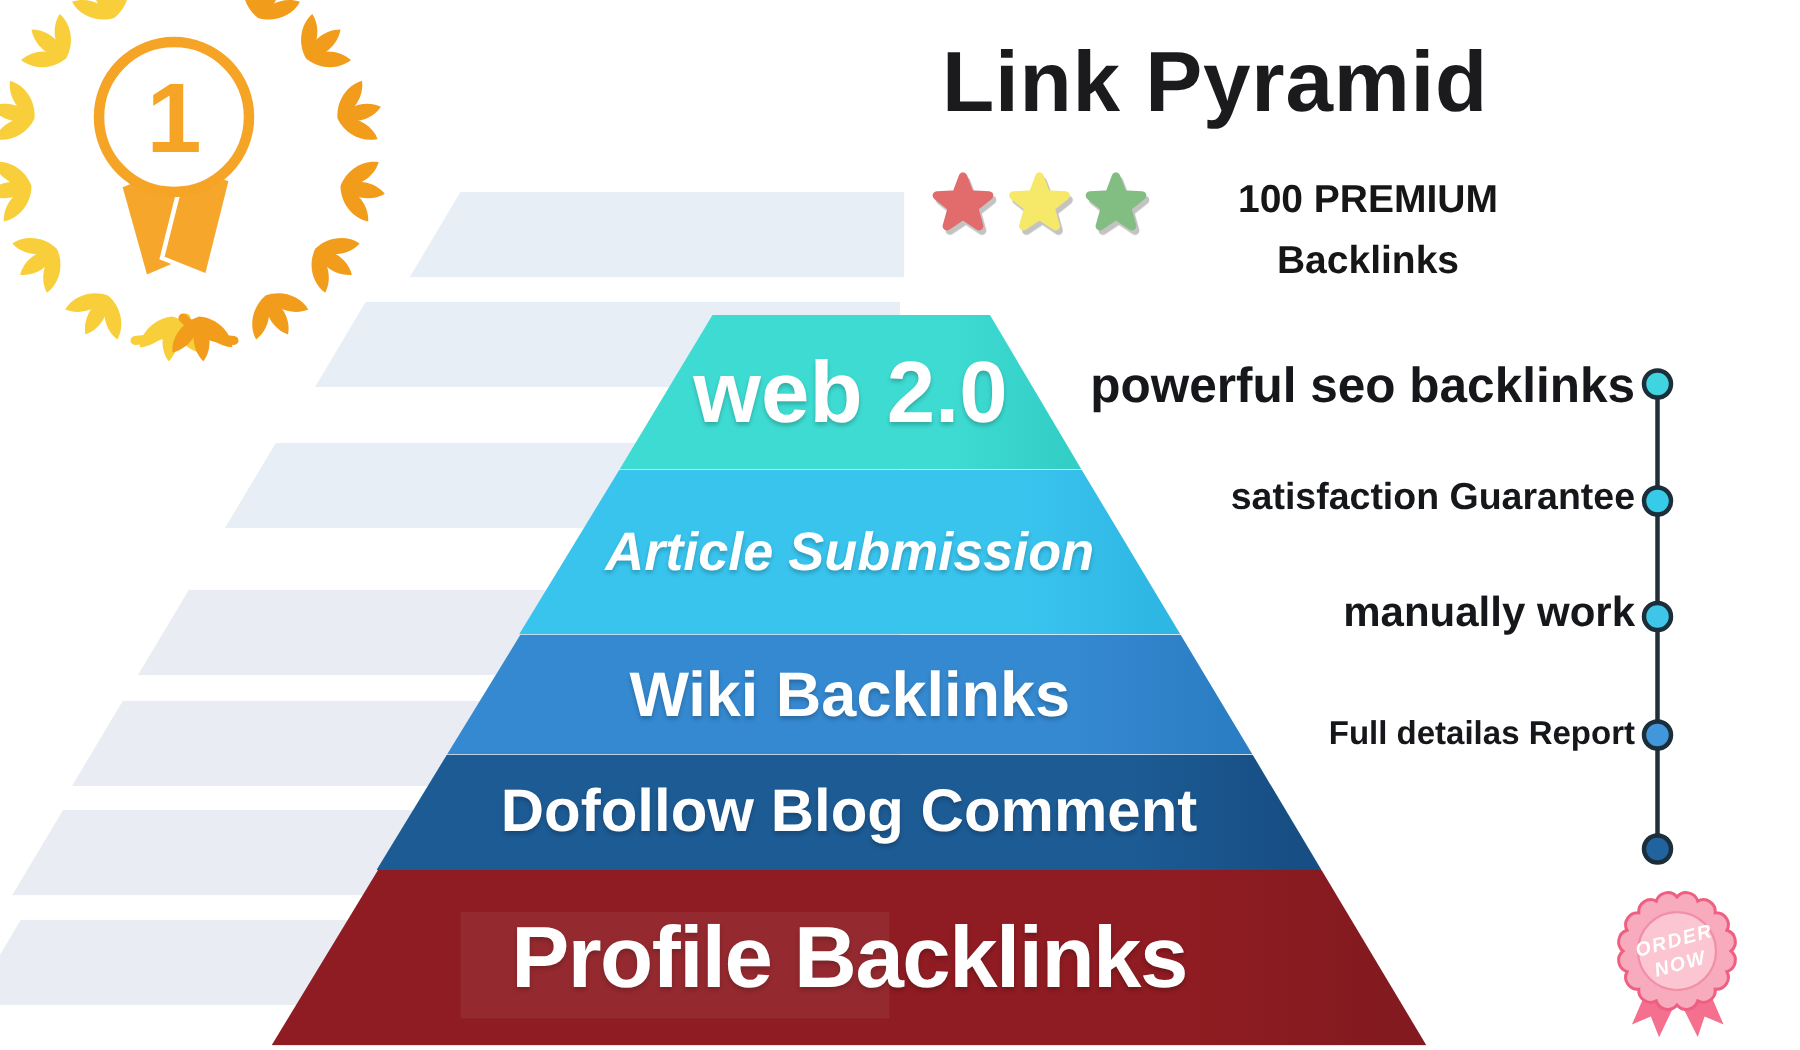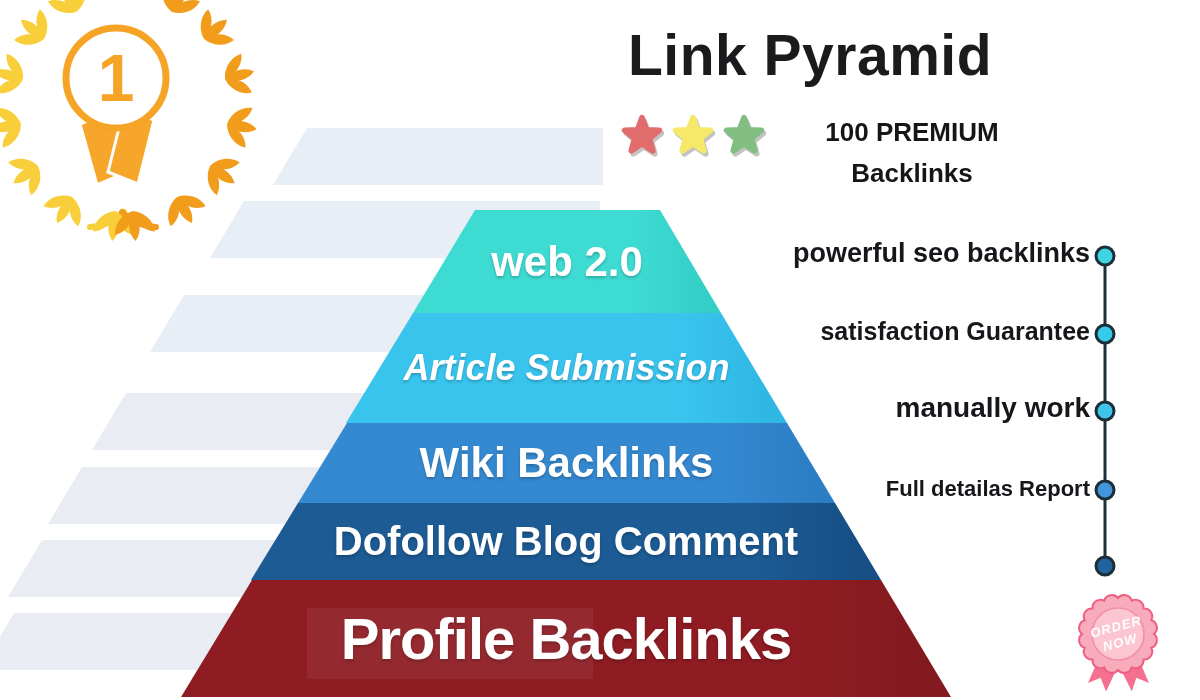--- a/index.html
+++ b/index.html
@@ -42,21 +42,21 @@
   }
   .band-0{top:57px;left:475px;width:185px;height:153px;
     background:linear-gradient(102deg,#85e6e0 54%,#5ed5d0 54%);
     clip-path:polygon(93px 0,93px 0,100% 100%,0 100%);}
   .band-0 .lbl{white-space:normal;width:120px;text-align:center;
     font-size:30px;line-height:39px;color:#243b3e;text-shadow:none;
     padding-top:46px;}
   .band-1{top:210px;left:413px;width:308px;height:103px;
     background:linear-gradient(to right,#3edbd2 72%,#33cfc6 96%);
     clip-path:polygon(62px 0,247px 0,100% 100%,0 100%);}
-  .band-1 .lbl{font-size:42px;text-align:right;}
+  .band-1 .lbl{font-size:58px;text-align:right;}
   .band-2{top:313px;left:346px;width:441px;height:110px;
     background:linear-gradient(to right,#39c4ee 76%,#2fb7e4 96%);
     clip-path:polygon(67px 0,375px 0,100% 100%,0 100%);}
   .band-2 .lbl{font-size:36px;font-style:italic;}
   .band-3{top:423px;left:298px;width:537px;height:80px;
     background:linear-gradient(to right,#3589d0 78%,#2c7ec4 96%);
     clip-path:polygon(49px 0,489px 0,100% 100%,0 100%);}
   .band-3 .lbl{font-size:42px;}
   .band-4{top:503px;left:251px;width:630px;height:77px;
     background:linear-gradient(to right,#1d5b94 80%,#174f85 96%);
@@ -68,21 +68,21 @@
   .band-5 .lbl{font-size:58px;letter-spacing:-1px;}
   .band-highlight{
     position:absolute;left:307px;top:608px;width:286px;height:71px;
     background:rgba(255,255,255,.06);z-index:2;pointer-events:none;
   }
   
   .feature{
     position:absolute;right:110px;text-align:right;font-weight:bold;
     color:#15171a;white-space:nowrap;z-index:4;
   }
-  .feature-0{top:238px;font-size:27px;}
+  .feature-0{top:238px;font-size:33px;}
   .feature-1{top:317px;font-size:25px;}
   .feature-2{top:392px;font-size:28px;}
   .feature-3{top:476px;font-size:22px;}
   .timeline{position:absolute;left:1085px;top:240px;z-index:4;}
   .timeline circle{stroke:#1b2e3a;stroke-width:3;}
   .timeline line{stroke:#212f38;stroke-width:3;}
   
   .order-badge{position:absolute;left:1056px;top:590px;z-index:4;cursor:pointer;}
   .order-badge .scallop{fill:#f8abbc;stroke:#ee5f81;stroke-width:2;}
   .order-badge .inner{fill:#fbc6d1;stroke:#f18fa6;stroke-width:1.5;}

